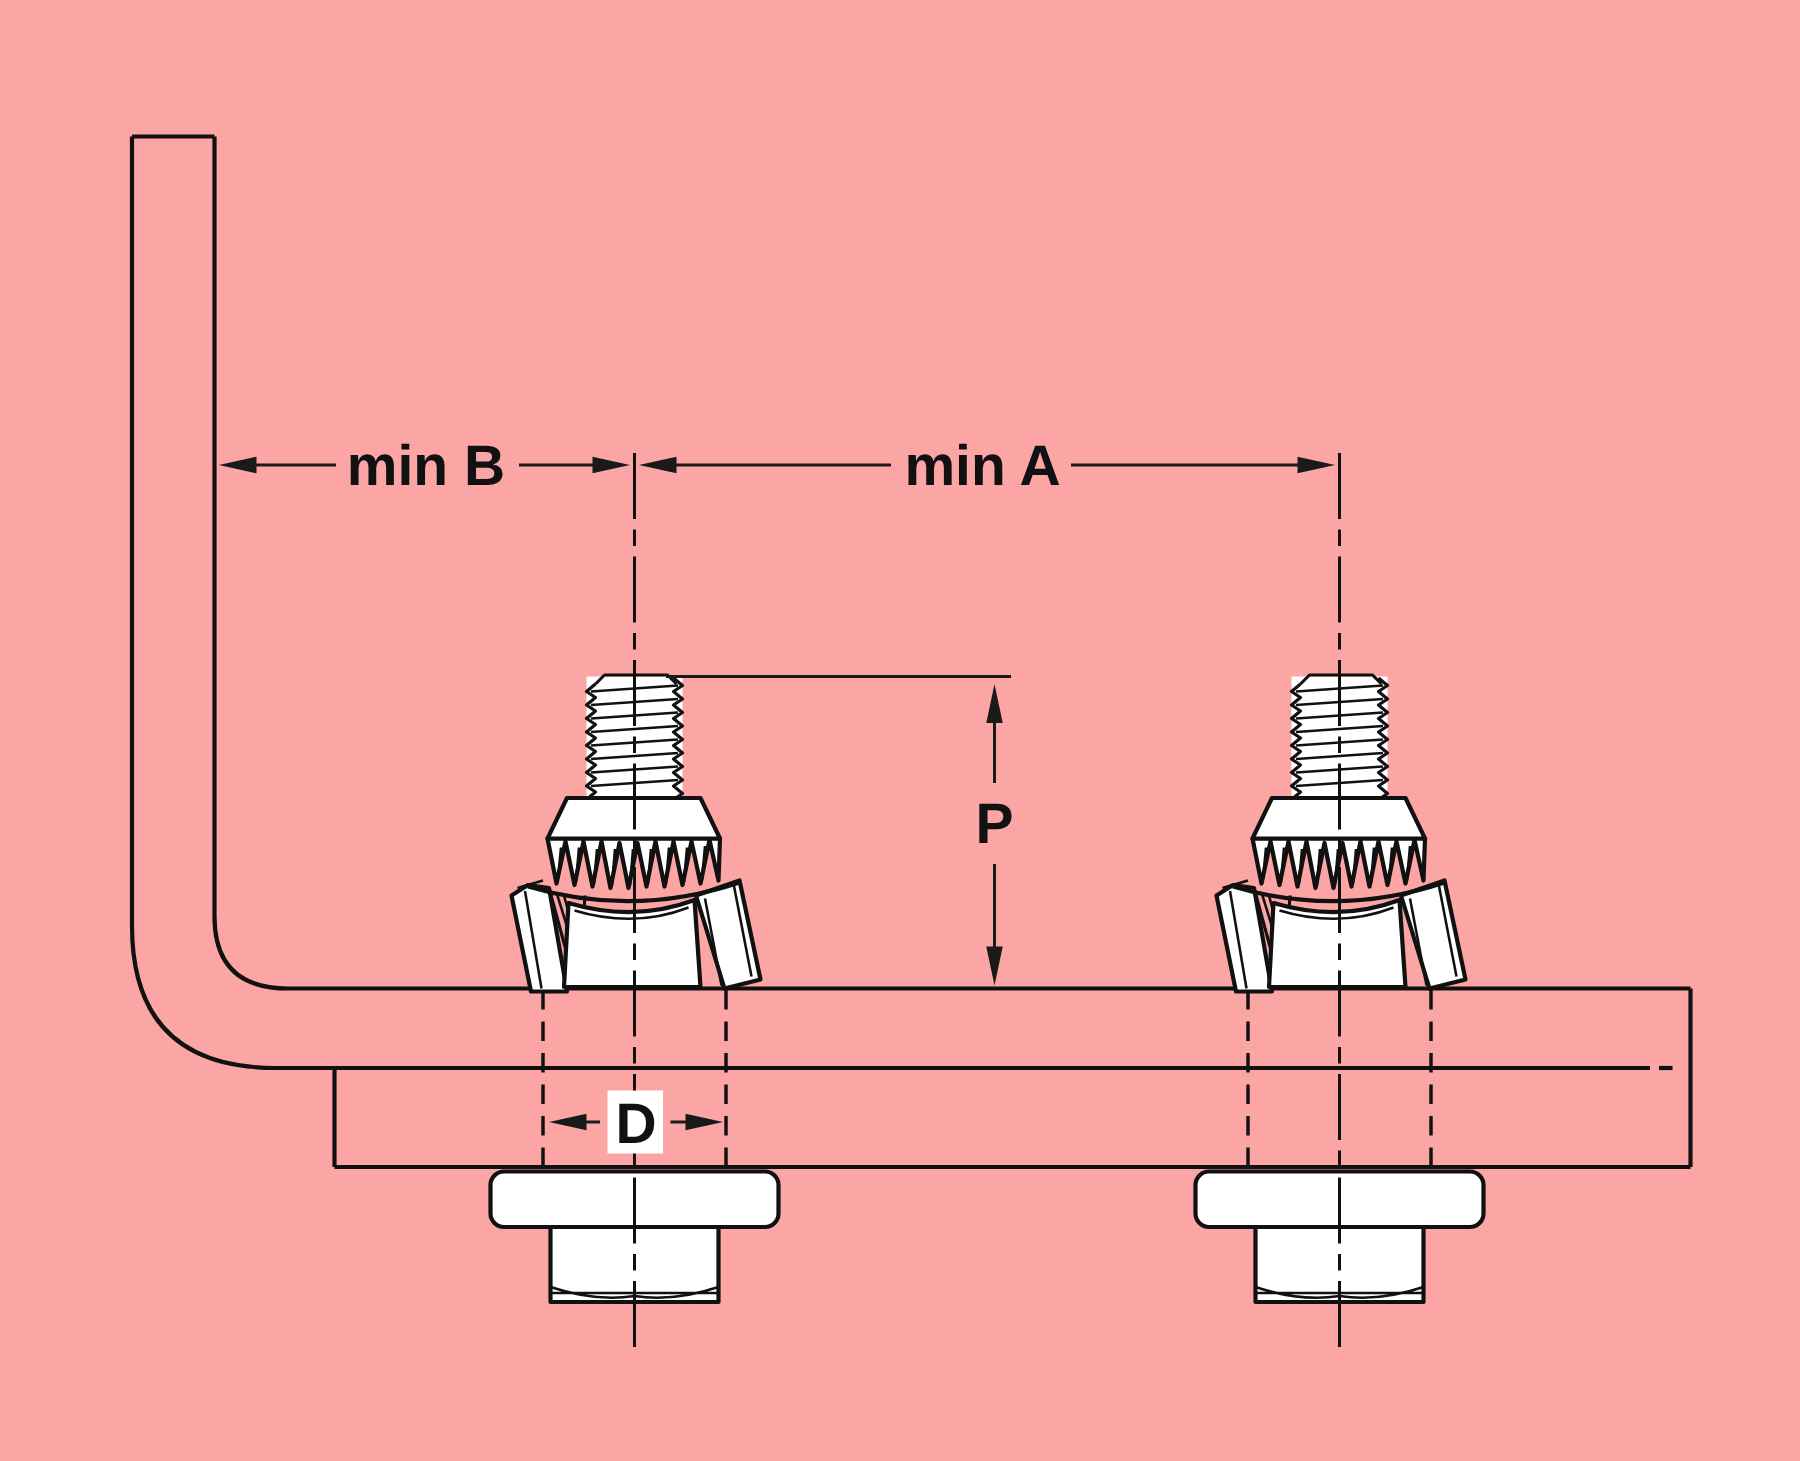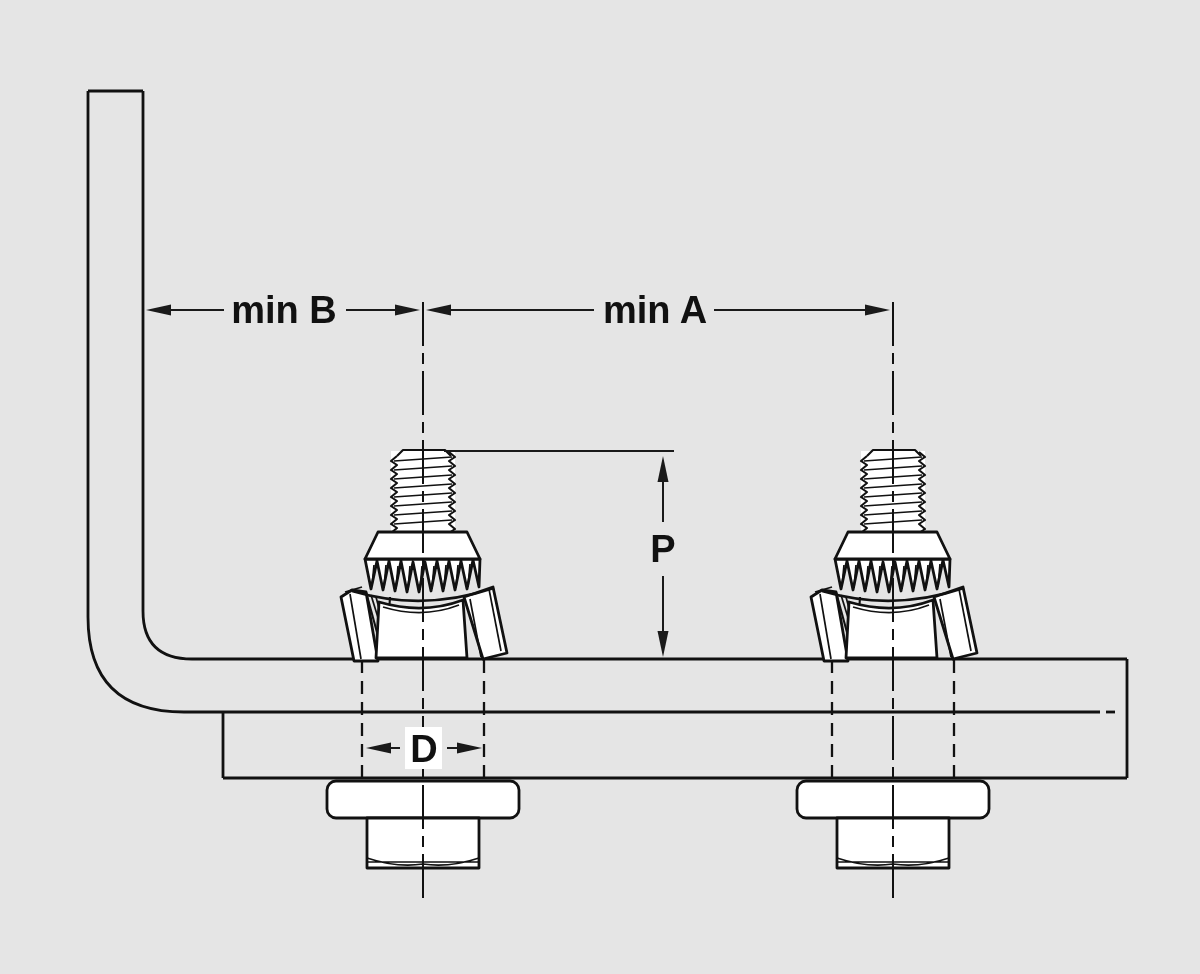--- a/index.html
+++ b/index.html
@@ -5,21 +5,21 @@
   html, body {
     margin: 0;
     padding: 0;
     background: #ffffff;
     font-family: "Liberation Sans", sans-serif;
   }
   .canvas {
     position: relative;
     width: 1200px;
     height: 974px;
-    background: #e5e5e5;
+    background: #fca5a5;
     overflow: hidden;
   }
   svg { display: block; }
   .outline   { fill: none; stroke: #111111; stroke-width: 2.8; stroke-linejoin: round; }
   .outline-w { fill: #ffffff; stroke: #111111; stroke-width: 2.8; stroke-linejoin: round; }
   .detail    { fill: none; stroke: #111111; stroke-width: 2.1; stroke-linejoin: round; }
   .fine      { fill: none; stroke: #111111; stroke-width: 1.7; }
   .hidden-ln { fill: none; stroke: #111111; stroke-width: 2.3; stroke-dasharray: 13 8; }
   .center-ln { fill: none; stroke: #111111; stroke-width: 2;   stroke-dasharray: 44 7 11 7; }
   .dim-ln    { fill: none; stroke: #1a1a1a; stroke-width: 2; }

